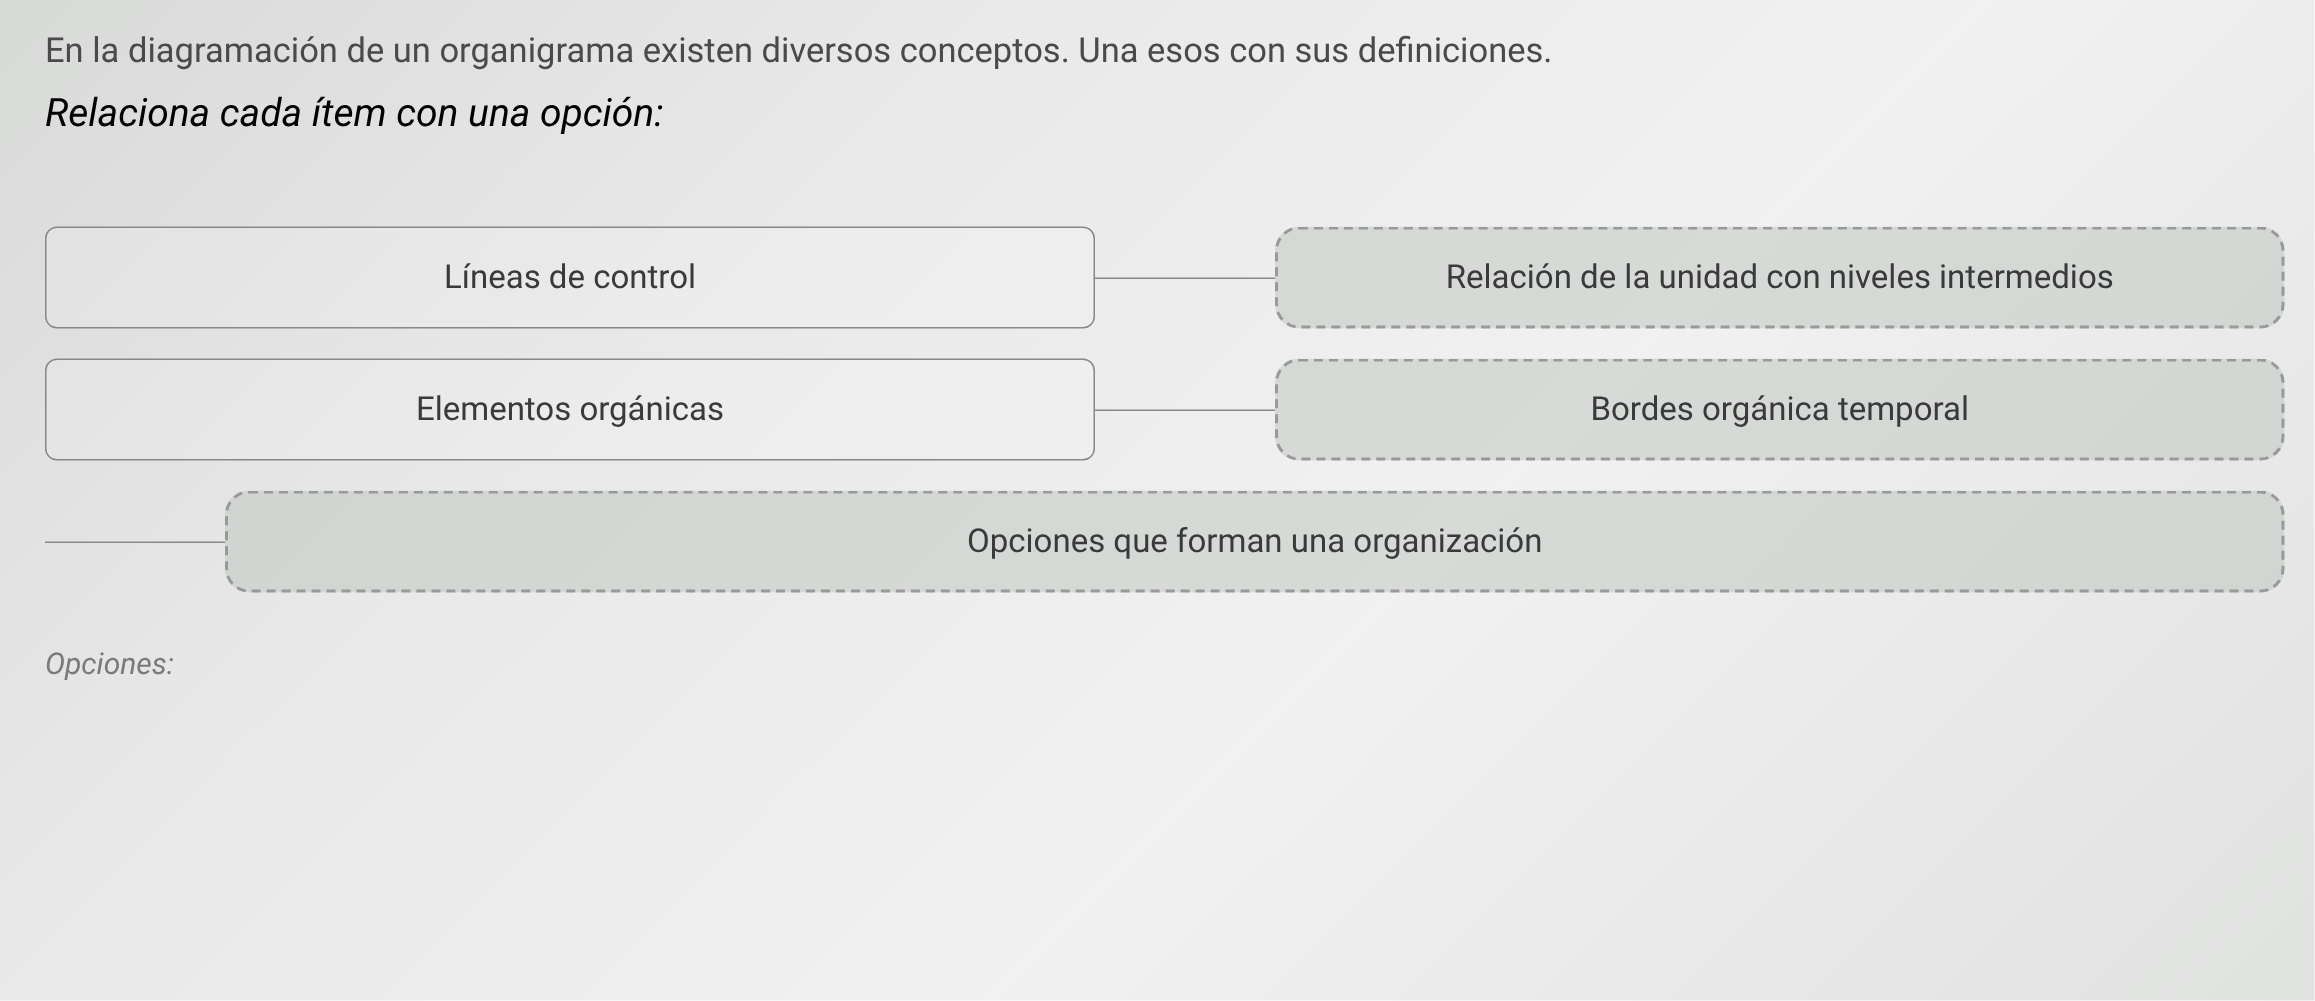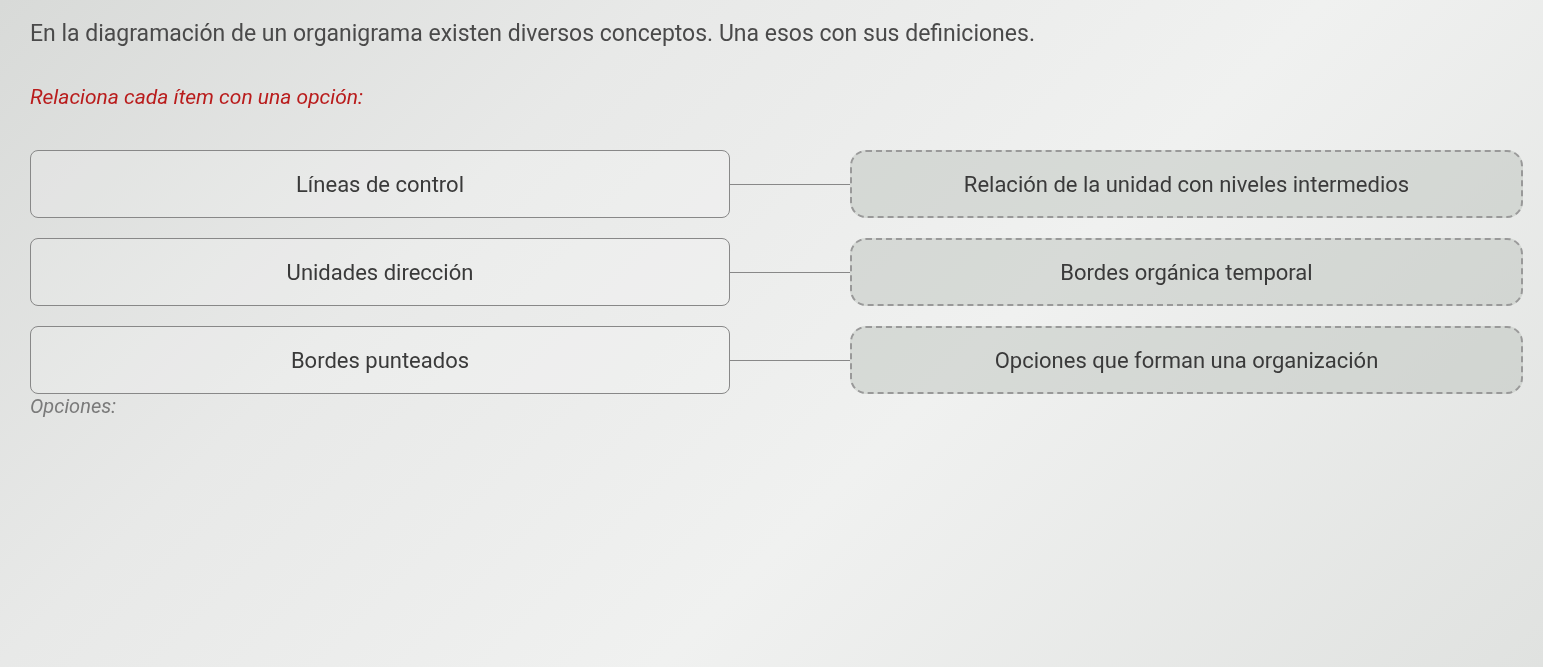--- a/index.html
+++ b/index.html
@@ -12,27 +12,27 @@
       background: linear-gradient(135deg, #d8dad8 0%, #e8e9e8 30%, #f0f1f0 60%, #e0e2e0 100%);
       width: 1543px;
       height: 667px;
       padding: 20px 30px;
       color: #3a3a3a;
       overflow: hidden;
     }
     .question-text {
       font-size: 23px;
       color: #4a4a4a;
-      margin-bottom: 38px;
+      margin-bottom: 14px;
     }
     .instruction-text {
-      font-size: 21px;
-      color: #b91c1c;
+      font-size: 26px;
+      color: #000000;
       font-style: italic;
-      margin-bottom: 41px;
+      margin-bottom: 60px;
     }
     .matching-container {
       display: flex;
       flex-direction: column;
       gap: 20px;
     }
     .match-row {
       display: flex;
       align-items: center;
       width: 100%;
@@ -64,45 +64,45 @@
       align-items: center;
       justify-content: center;
       font-size: 22px;
       color: #3a3a3a;
       margin-right: -10px;
     }
     .options-label {
       font-size: 20px;
       color: #7a7a7a;
       font-style: italic;
+      margin-top: 35px;
     }
   </style>
 </head>
 <body>
 
 <div class="question-text">En la diagramación de un organigrama existen diversos conceptos. Una esos con sus definiciones.</div>
 
 <div class="instruction-text">Relaciona cada ítem con una opción:</div>
 
 <div class="matching-container">
 
   <div class="match-row">
     <div class="left-box">Líneas de control</div>
     <div class="connector"></div>
     <div class="right-box">Relación de la unidad con niveles intermedios</div>
   </div>
 
 
   <div class="match-row">
-    <div class="left-box">Unidades dirección</div>
+    <div class="left-box">Elementos orgánicas</div>
     <div class="connector"></div>
     <div class="right-box">Bordes orgánica temporal</div>
   </div>
 
   <div class="match-row">
-    <div class="left-box">Bordes punteados</div>
     <div class="connector"></div>
     <div class="right-box">Opciones que forman una organización</div>
   </div>
 
 </div>
 
 <div class="options-label">Opciones:</div>
 
 </body></html>

